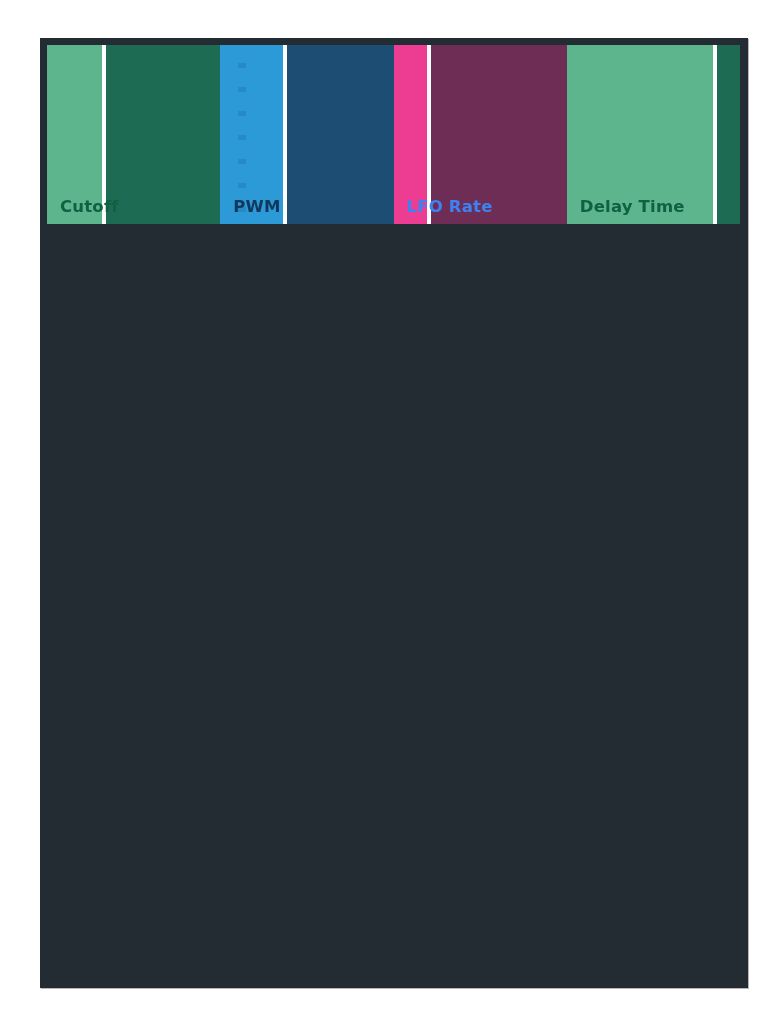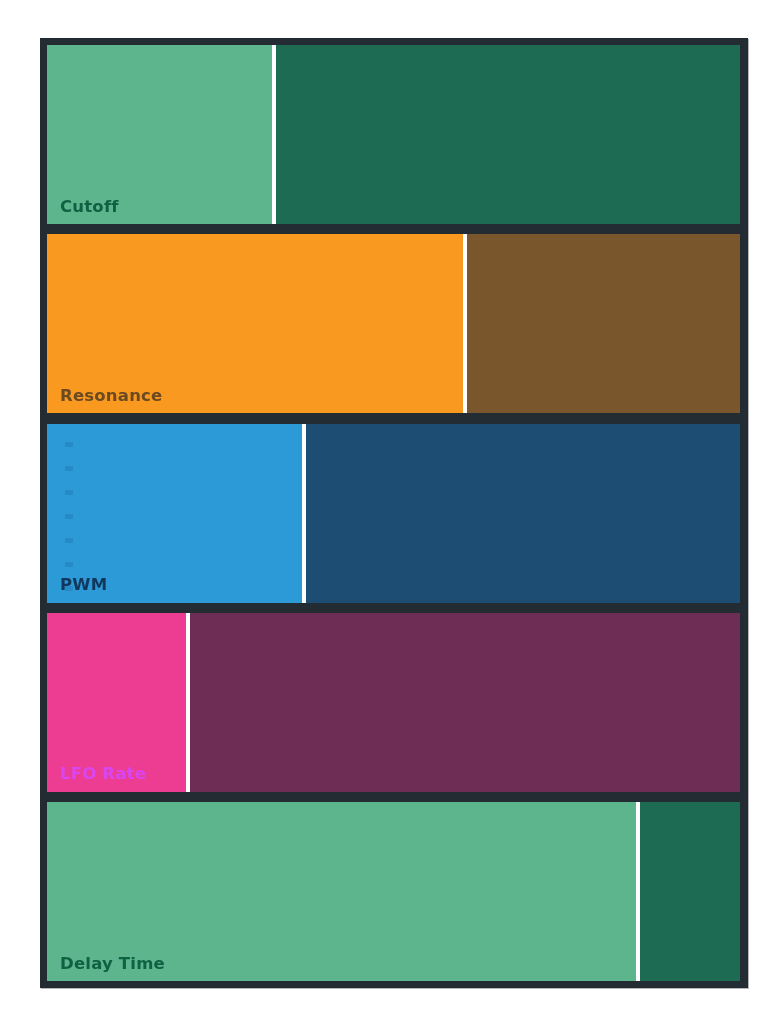--- a/index.html
+++ b/index.html
@@ -18,21 +18,21 @@
   #panel {
     position: absolute;
     left: 40px;
     top: 38px;
     width: 708px;
     height: 950px;
     background: #232b33;
     box-sizing: border-box;
     padding: 7px 8px 7px 7px;
     display: flex;
-    flex-direction: column;
+    flex-direction: row;
     justify-content: space-between;
     box-shadow: 1px 1px 0 0 rgba(120,120,130,0.55);
   }
 
   .slider-row {
     position: relative;
     width: 100%;
     height: 179px;
     overflow: hidden;
     box-sizing: border-box;
@@ -97,26 +97,20 @@
 
 <div id="panel" style="background: rgb(35, 43, 51);">
 
   <div class="slider-row">
     <div class="slider-track" style="background: rgb(28, 107, 82);"></div>
     <div class="slider-fill" style="background: rgb(92, 181, 140); width: 32.8%;"></div>
     <div class="slider-thumb" style="background: rgb(255, 255, 255); left: calc(32.8% - 2px);"></div>
     <div class="slider-label" style="color: rgb(15, 97, 65);">Cutoff</div>
   </div>
 
-  <div class="slider-row">
-    <div class="slider-track" style="background: rgb(122, 86, 44);"></div>
-    <div class="slider-fill" style="background: rgb(249, 153, 31); width: 60.3%;"></div>
-    <div class="slider-thumb" style="background: rgb(255, 255, 255); left: calc(60.3% - 2px);"></div>
-    <div class="slider-label" style="color: rgb(107, 74, 34);">Resonance</div>
-  </div>
 
   <div class="slider-row">
     <div class="slider-track" style="background: rgb(30, 77, 115);"></div>
     <div class="slider-fill" style="background: rgb(43, 154, 214); width: 37.1%;"></div>
     <div class="noise-marks">
       <i></i>
         <i></i>
         <i></i>
         <i></i>
         <i></i>
@@ -124,21 +118,21 @@
         <i></i>
     </div>
     <div class="slider-thumb" style="background: rgb(255, 255, 255); left: calc(37.1% - 2px);"></div>
     <div class="slider-label" style="color: rgb(17, 55, 92); text-align: right;">PWM</div>
   </div>
 
   <div class="slider-row">
     <div class="slider-track" style="background: rgb(110, 45, 85);"></div>
     <div class="slider-fill" style="background: rgb(236, 61, 147); width: 20.3%;"></div>
     <div class="slider-thumb" style="background: rgb(255, 255, 255); left: calc(20.3% - 2px);"></div>
-    <div class="slider-label" style="color: #d946ef;">LFO Rate</div>
+    <div class="slider-label" style="color: #3b82f6;">LFO Rate</div>
   </div>
 
   <div class="slider-row">
     <div class="slider-track" style="background: rgb(28, 107, 82);"></div>
     <div class="slider-fill" style="background: rgb(92, 181, 140); width: 85.3%;"></div>
     <div class="slider-thumb" style="background: rgb(255, 255, 255); left: calc(85.3% - 2px);"></div>
     <div class="slider-label" style="color: rgb(15, 97, 65);">Delay Time</div>
   </div>
 
 </div>

